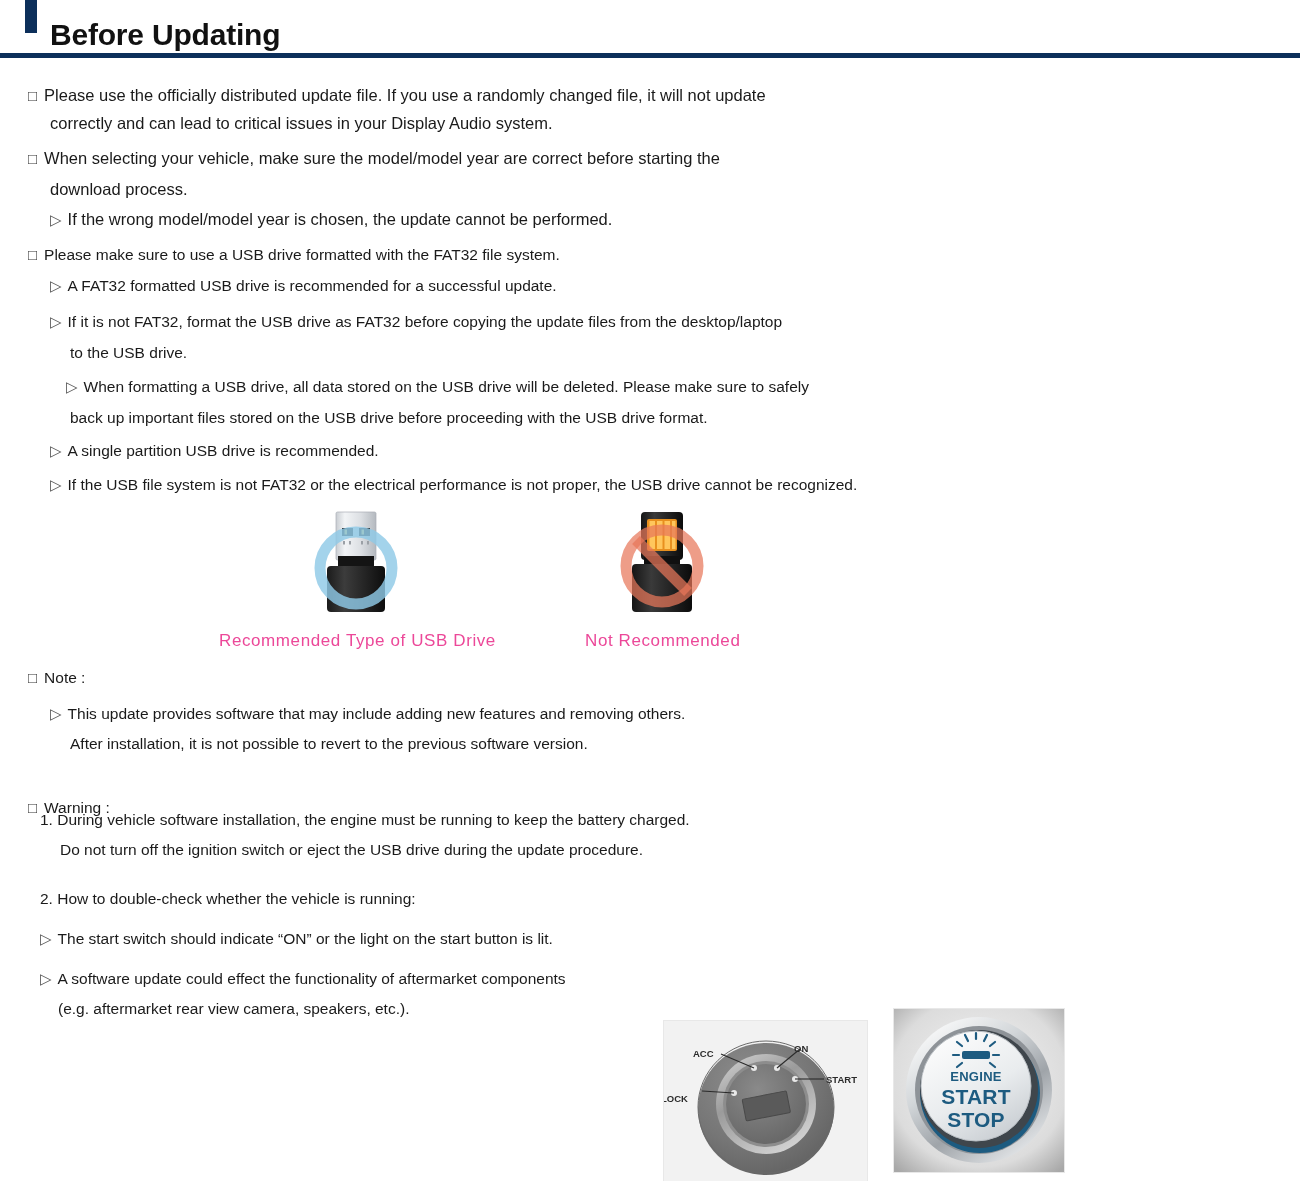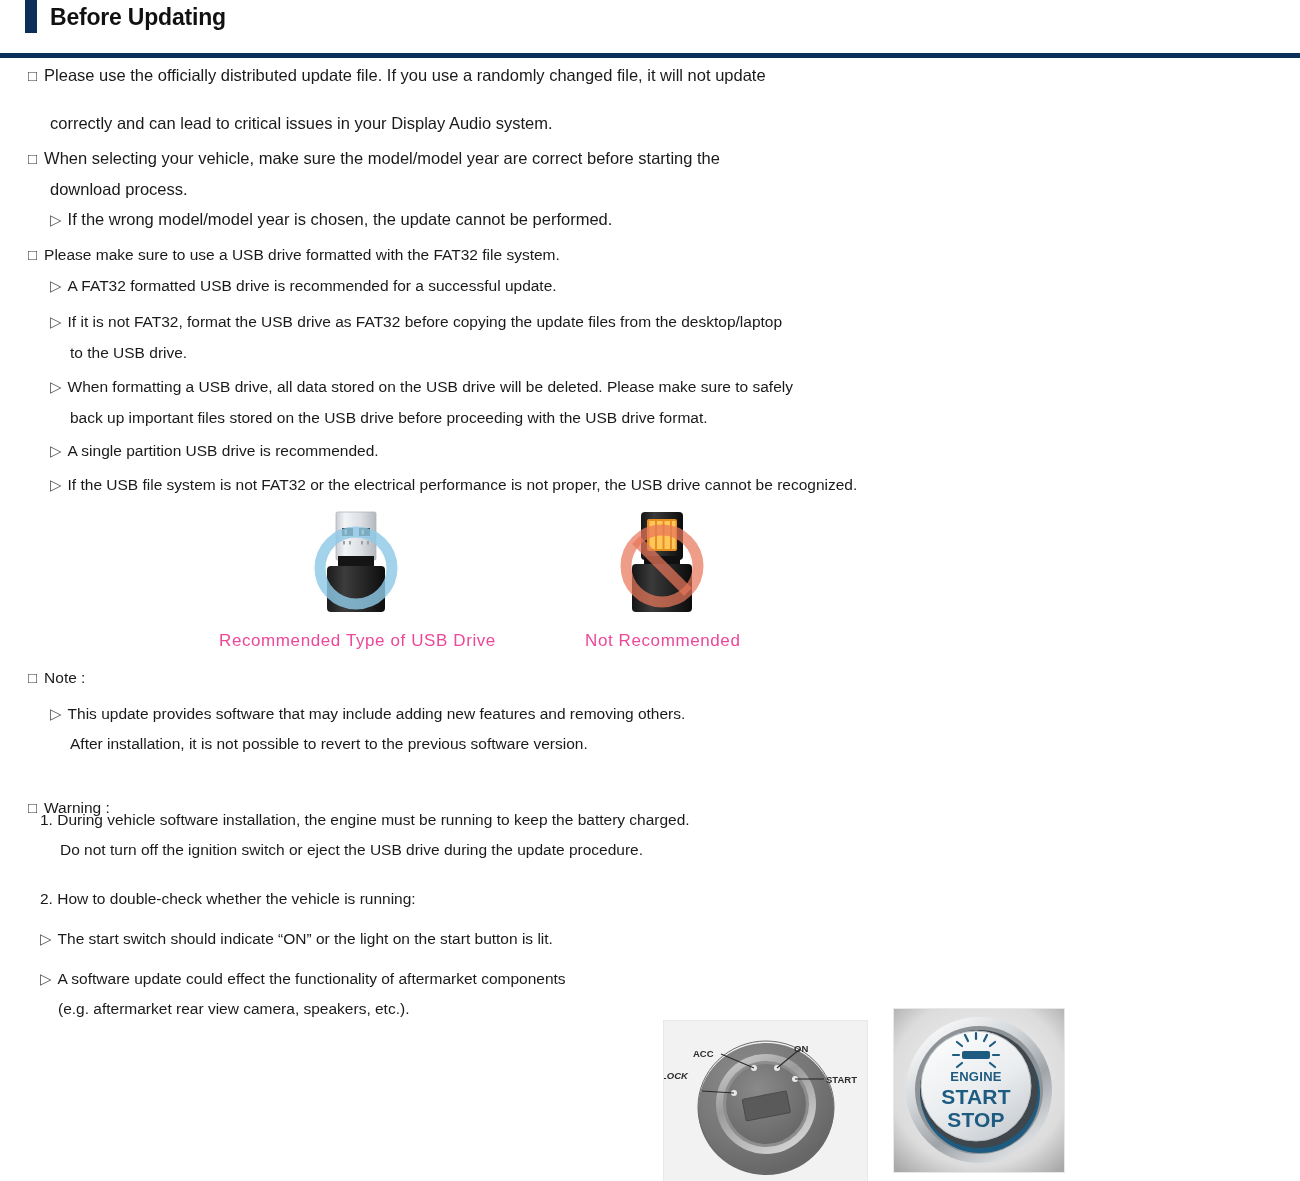--- a/index.html
+++ b/index.html
@@ -25,22 +25,22 @@
   }
   .header-accent-bar {
     position: absolute;
     left: 25px; top: 0;
     width: 12px;
     height: 33px;
     background: #0c2f5a;
   }
   .header-title {
     position: absolute;
-    left: 50px; top: 4px;
-    font-size: 23px;
+    left: 50px; top: 18px;
+    font-size: 30px;
     font-weight: bold;
     letter-spacing: -0.2px;
     color: #111111;
     white-space: nowrap;
   }
   .header-rule {
     position: absolute;
     left: 0; top: 53px;
     width: 1300px;
     height: 5px;
@@ -107,21 +107,21 @@
 <body>
 
 <div class="header">
   <div class="header-accent-bar"></div>
   <div class="header-title">Before Updating</div>
   <div class="header-rule"></div>
 </div>
 
 <div>
 
-  <div class="line" style="left:28px; top:66px;">
+  <div class="line" style="left:28px; top:86px;">
     <span class="bullet-sq">□</span><span>Please use the officially distributed update file. If you use a randomly changed file, it will not update</span>
   </div>
   <div class="line" style="left:50px; top:114px;">correctly and can lead to critical issues in your Display Audio system.</div>
 
   <div class="line" style="left:28px; top:149px;">
     <span class="bullet-sq">□</span><span>When selecting your vehicle, make sure the model/model year are correct before starting the</span>
   </div>
   <div class="line" style="left:50px; top:180px;">download process.</div>
   <div class="line" style="left:50px; top:210px;">
     <span class="bullet-tri">▷</span><span>If the wrong model/model year is chosen, the update cannot be performed.</span>
@@ -130,21 +130,21 @@
   <div class="line small" style="left:28px; top:246px;">
     <span class="bullet-sq">□</span><span>Please make sure to use a USB drive formatted with the FAT32 file system.</span>
   </div>
   <div class="line small" style="left:50px; top:277px;">
     <span class="bullet-tri">▷</span><span>A FAT32 formatted USB drive is recommended for a successful update.</span>
   </div>
   <div class="line small" style="left:50px; top:313px;">
     <span class="bullet-tri">▷</span><span>If it is not FAT32, format the USB drive as FAT32 before copying the update files from the desktop/laptop</span>
   </div>
   <div class="line small" style="left:70px; top:344px;">to the USB drive.</div>
-  <div class="line small" style="left:50px; top:378px;text-align:center;">
+  <div class="line small" style="left:66px; top:378px;text-align:center;">
     <span class="bullet-tri">▷</span><span>When formatting a USB drive, all data stored on the  USB drive will be deleted. Please make sure to safely</span>
   </div>
   <div class="line small" style="left:70px; top:409px;">back up important files stored on the USB drive before proceeding with the USB drive format.</div>
   <div class="line small" style="left:50px; top:442px;">
     <span class="bullet-tri">▷</span><span>A single partition USB drive is recommended.</span>
   </div>
   <div class="line small" style="left:50px; top:476px;">
     <span class="bullet-tri">▷</span><span>If the USB file system is not FAT32 or the electrical performance is not proper, the USB drive cannot be recognized.</span>
   </div>
 
@@ -275,21 +275,21 @@
     <circle cx="131" cy="58" r="3" fill="#e8e8e8"></circle>
 
     <line x1="70" y1="72" x2="38" y2="70" stroke="#2b2b2b" stroke-width="1.1"></line>
     <line x1="90" y1="47" x2="57" y2="33" stroke="#2b2b2b" stroke-width="1.1"></line>
     <line x1="113" y1="47" x2="136" y2="28" stroke="#2b2b2b" stroke-width="1.1"></line>
     <line x1="131" y1="58" x2="160" y2="58" stroke="#2b2b2b" stroke-width="1.1"></line>
   </svg>
   <div class="ign-label" style="left:29px; top:27px;">ACC</div>
   <div class="ign-label" style="left:130px; top:22px;">ON</div>
   <div class="ign-label" style="left:162px; top:53px;">START</div>
-  <div class="ign-label" style="left:-3px; top:49px;font-style:italic;">LOCK</div>
+  <div class="ign-label" style="left:-3px; top:72px;">LOCK</div>
 </div>
 
 <div class="photo photo-startbtn">
   <svg viewBox="0 0 170 163" width="170" height="163">
     <defs>
       <radialGradient id="bgv" cx="0.5" cy="0.45" r="0.72">
         <stop offset="0" stop-color="#f6f6f6"></stop>
         <stop offset="0.72" stop-color="#dcdcdc"></stop>
         <stop offset="1" stop-color="#a8a8a8"></stop>
       </radialGradient>

